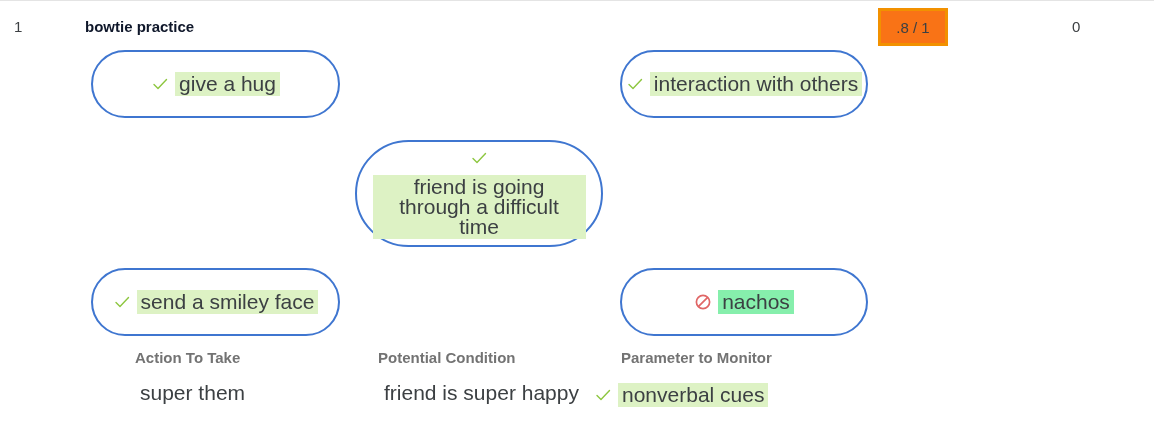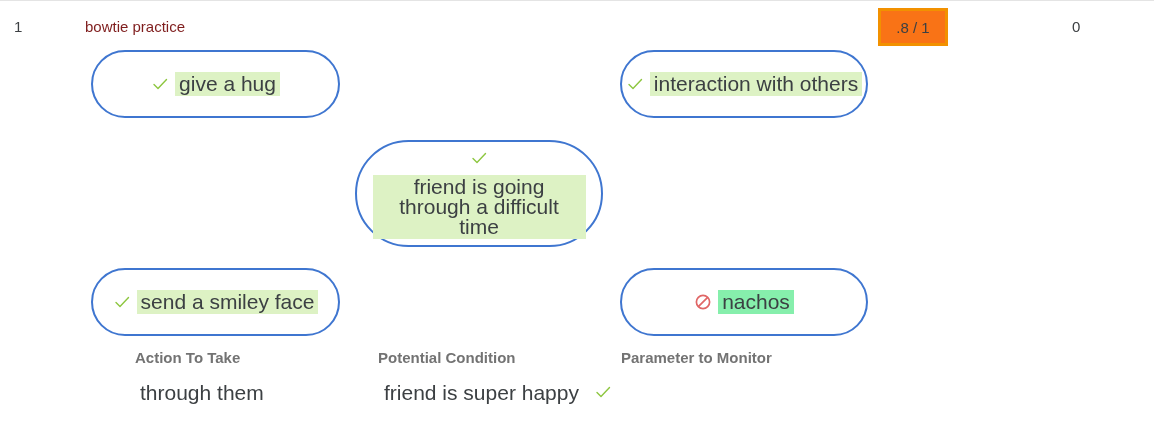--- a/index.html
+++ b/index.html
@@ -35,21 +35,22 @@
   .q-number {
     position: absolute;
     left: 14px; top: 18px;
     font-size: 15px;
     color: #3c4043;
   }
   .q-title {
     position: absolute;
     left: 85px; top: 18px;
     font-size: 15px;
-    color: #7f1d1d;
+    color: #0f172a;
+    font-weight: bold;
   }
   .score-box {
     position: absolute;
     left: 878px; top: 8px;
     width: 70px; height: 38px;
     border: 3px solid #f29100;
     background: #f97316;
     box-sizing: border-box;
     display: flex;
     align-items: center;
@@ -209,26 +210,27 @@
     </span>
     <span class="answer hl-pink">nachos</span>
   </div>
 </div>
 
 <div class="col-head col-head-1">Action To Take</div>
 <div class="col-head col-head-2">Potential Condition</div>
 <div class="col-head col-head-3">Parameter to Monitor</div>
 
 <div class="opt opt-1">
-  <span class="answer">through them</span>
+  <span class="answer">super them</span>
 </div>
 
 <div class="opt opt-2">
   <span class="answer">friend is super happy</span>
 </div>
 
 <div class="opt opt-3">
   <span class="mark">
     <svg class="check-svg" width="18" height="18" viewBox="0 0 18 18">
       <path d="M3 9.5 L7 13.5 L15.5 4.5" fill="none" stroke="#8dc63f" stroke-width="1.4" stroke-linecap="round" stroke-linejoin="round"></path>
     </svg>
   </span>
+  <span class="answer hl-green">nonverbal cues</span>
 </div>
 
 </body></html>

